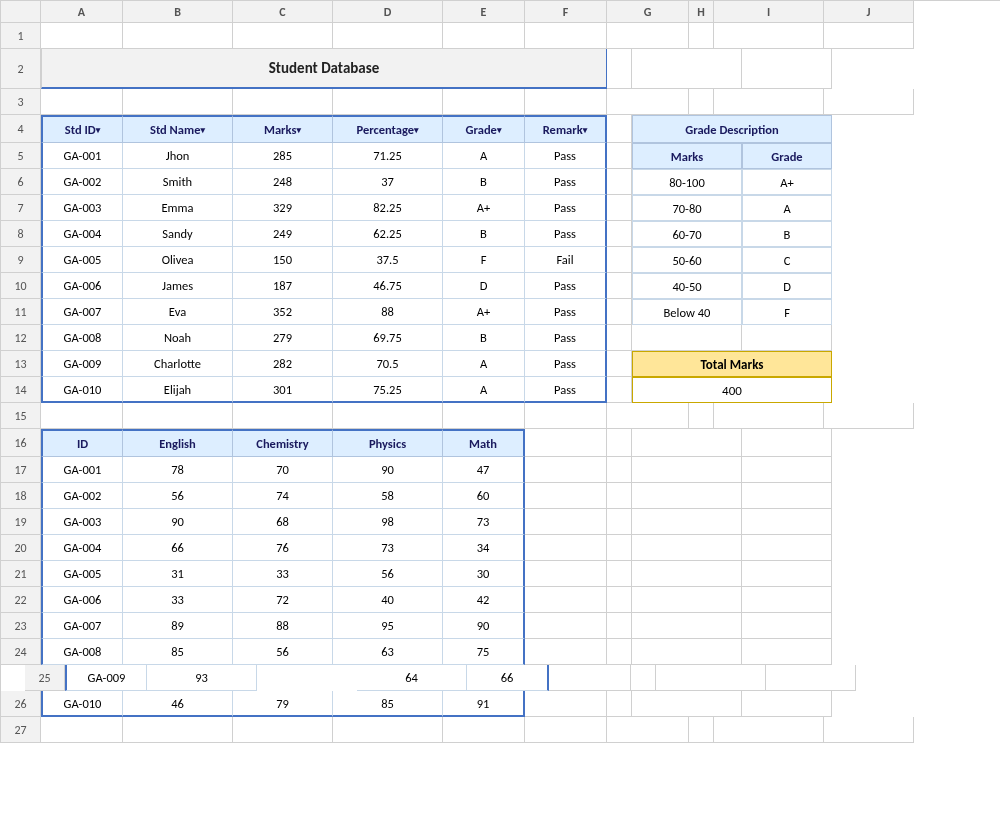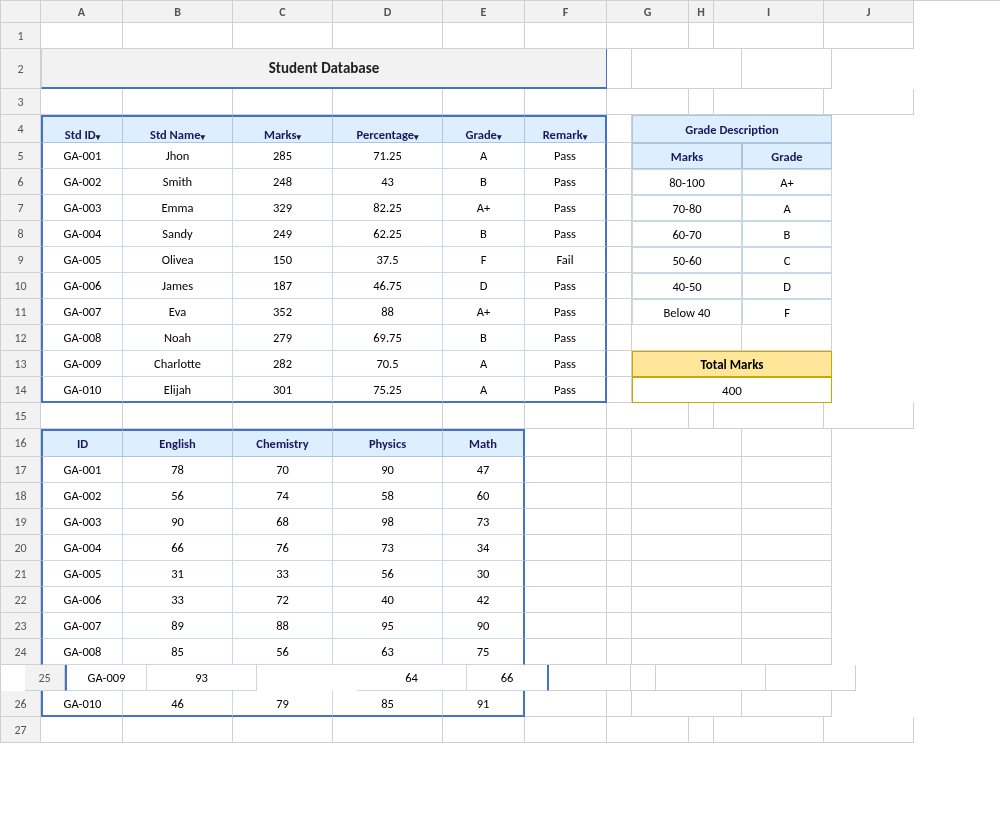--- a/index.html
+++ b/index.html
@@ -59,21 +59,21 @@
       padding: 0 4px;
     }
 
     
     .tbl-header {
       background: #DDEEFF;
       font-weight: bold;
       border-right: 1px solid #b0c4de;
       border-bottom: 1px solid #b0c4de;
       display: flex;
-      align-items: flex-end;
+      align-items: center;
       justify-content: center;
       padding: 0 2px;
       font-size: 12.5px;
       color: #1a1a5e;
     }
 
     
     .tbl-data {
       border-right: 1px solid #c8d8e8;
       border-bottom: 1px solid #c8d8e8;
@@ -261,21 +261,21 @@
       <div class="cell empty" style="width:25px;"></div>
       <div class="grade-tbl-header" style="width:110px;">Marks</div>
       <div class="grade-tbl-header" style="width:90px;">Grade</div>
     </div>
 
     <div style="display:flex; height:26px;">
       <div class="row-num" style="width:40px;">6</div>
       <div class="tbl-data" style="width:82px; border-left:2px solid #4472C4;">GA-002</div>
       <div class="tbl-data" style="width:110px;">Smith</div>
       <div class="tbl-data" style="width:100px;">248</div>
-      <div class="tbl-data" style="width:110px;">43</div>
+      <div class="tbl-data" style="width:110px;">37</div>
       <div class="tbl-data" style="width:82px;">B</div>
       <div class="tbl-data" style="width:82px; border-right:2px solid #4472C4;">Pass</div>
       <div class="cell empty" style="width:25px;"></div>
       <div class="grade-tbl-data" style="width:110px;">80-100</div>
       <div class="grade-tbl-data" style="width:90px;">A+</div>
     </div>
 
     <div style="display:flex; height:26px;">
       <div class="row-num" style="width:40px;">7</div>
       <div class="tbl-data" style="width:82px; border-left:2px solid #4472C4;">GA-003</div>

